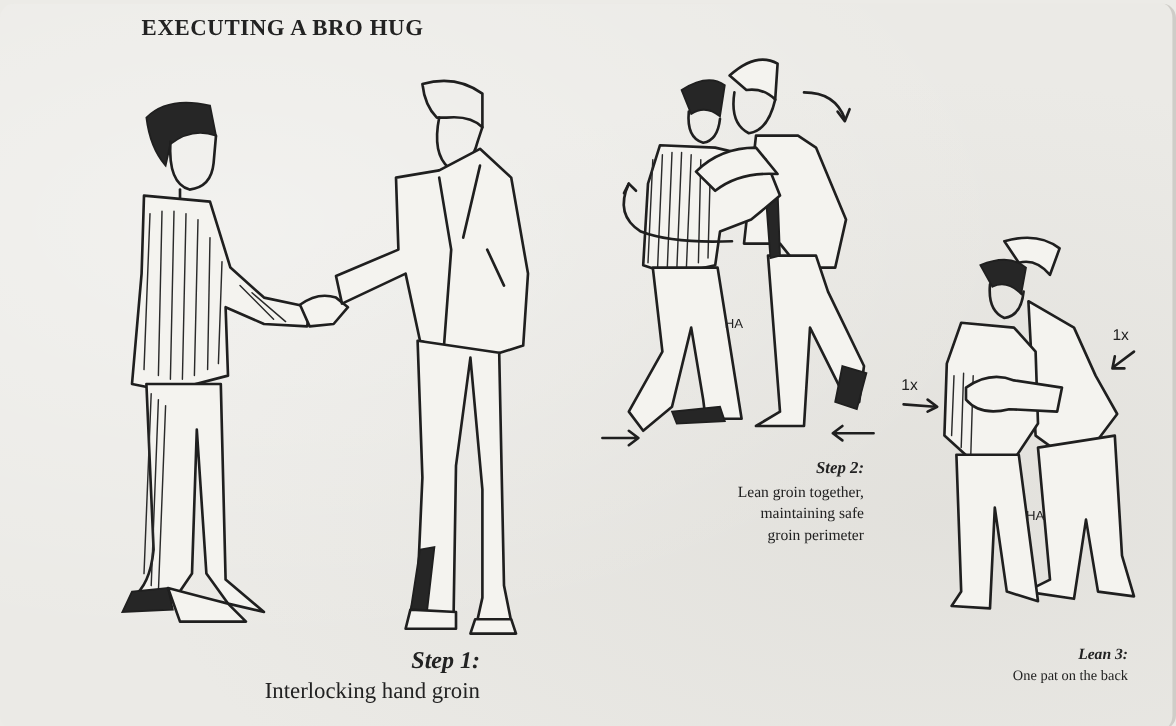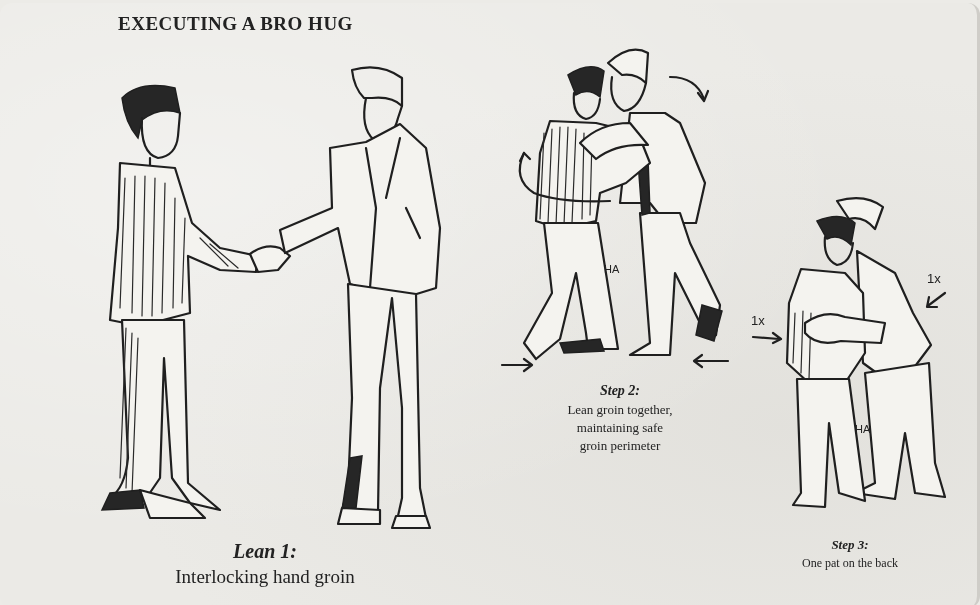--- a/index.html
+++ b/index.html
@@ -18,21 +18,21 @@
         #ebeae6;
       border-right: 3px solid #cfcdc8;
       box-sizing: border-box;
       border-radius: 12px;
     }
     .title {
       position: absolute; left: 118px; top: 10px;
       font-size: 19px; letter-spacing: 0.5px; font-weight: bold;
       color: #222;
     }
-    .caption { position: absolute; text-align: center; color: #222; }
+    .caption { position: absolute; text-align: right; color: #222; }
     .caption .step { font-style: italic; font-weight: bold; display: block; }
     .cap1 { left: 130px; top: 535px; width: 270px; }
     .cap1 .step { font-size: 20px; line-height: 26px; }
     .cap1 .desc { font-size: 19px; line-height: 26px; }
     .cap2 { left: 520px; top: 378px; width: 200px; }
     .cap2 .step { font-size: 14px; line-height: 20px; }
     .cap2 .desc { font-size: 13px; line-height: 18px; }
     .cap3 { left: 760px; top: 533px; width: 180px; }
     .cap3 .step { font-size: 13px; line-height: 18px; }
     .cap3 .desc { font-size: 12px; line-height: 18px; }
@@ -128,27 +128,27 @@
 
     <text class="label-1x" x="6" y="132">1x</text>
     <path class="ink" d="M8 144 L34 146 M28 140 L36 146 L28 150"></path>
     <text class="label-1x" x="182" y="90">1x</text>
     <path class="ink" d="M200 100 L184 112 M184 104 L182 114 L192 114"></path>
 
     <text class="label-ha" x="110" y="240">HA</text>
   </svg>
 
   <div class="caption cap1">
-    <span class="step">Lean 1:</span>
+    <span class="step">Step 1:</span>
     <span class="desc">Interlocking hand groin</span>
   </div>
   <div class="caption cap2">
     <span class="step">Step 2:</span>
     <span class="desc">Lean groin together,
 maintaining safe
 groin perimeter</span>
   </div>
   <div class="caption cap3">
-    <span class="step">Step 3:</span>
+    <span class="step">Lean 3:</span>
     <span class="desc">One pat on the back</span>
   </div>
 
 </div>
 
 </body></html>

